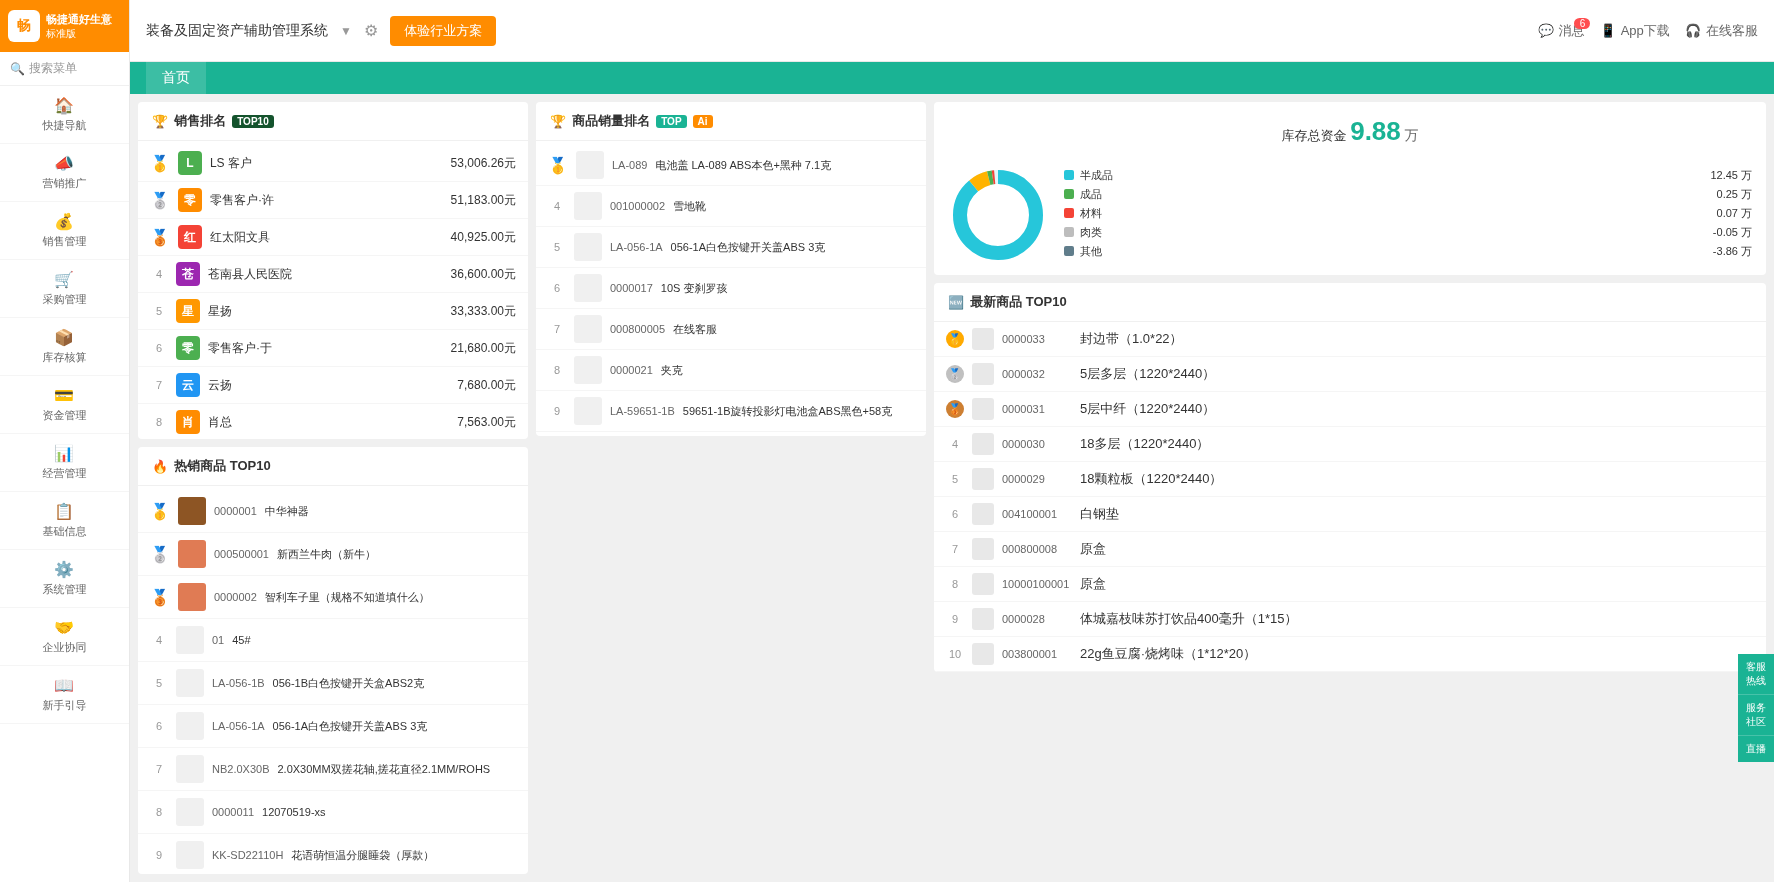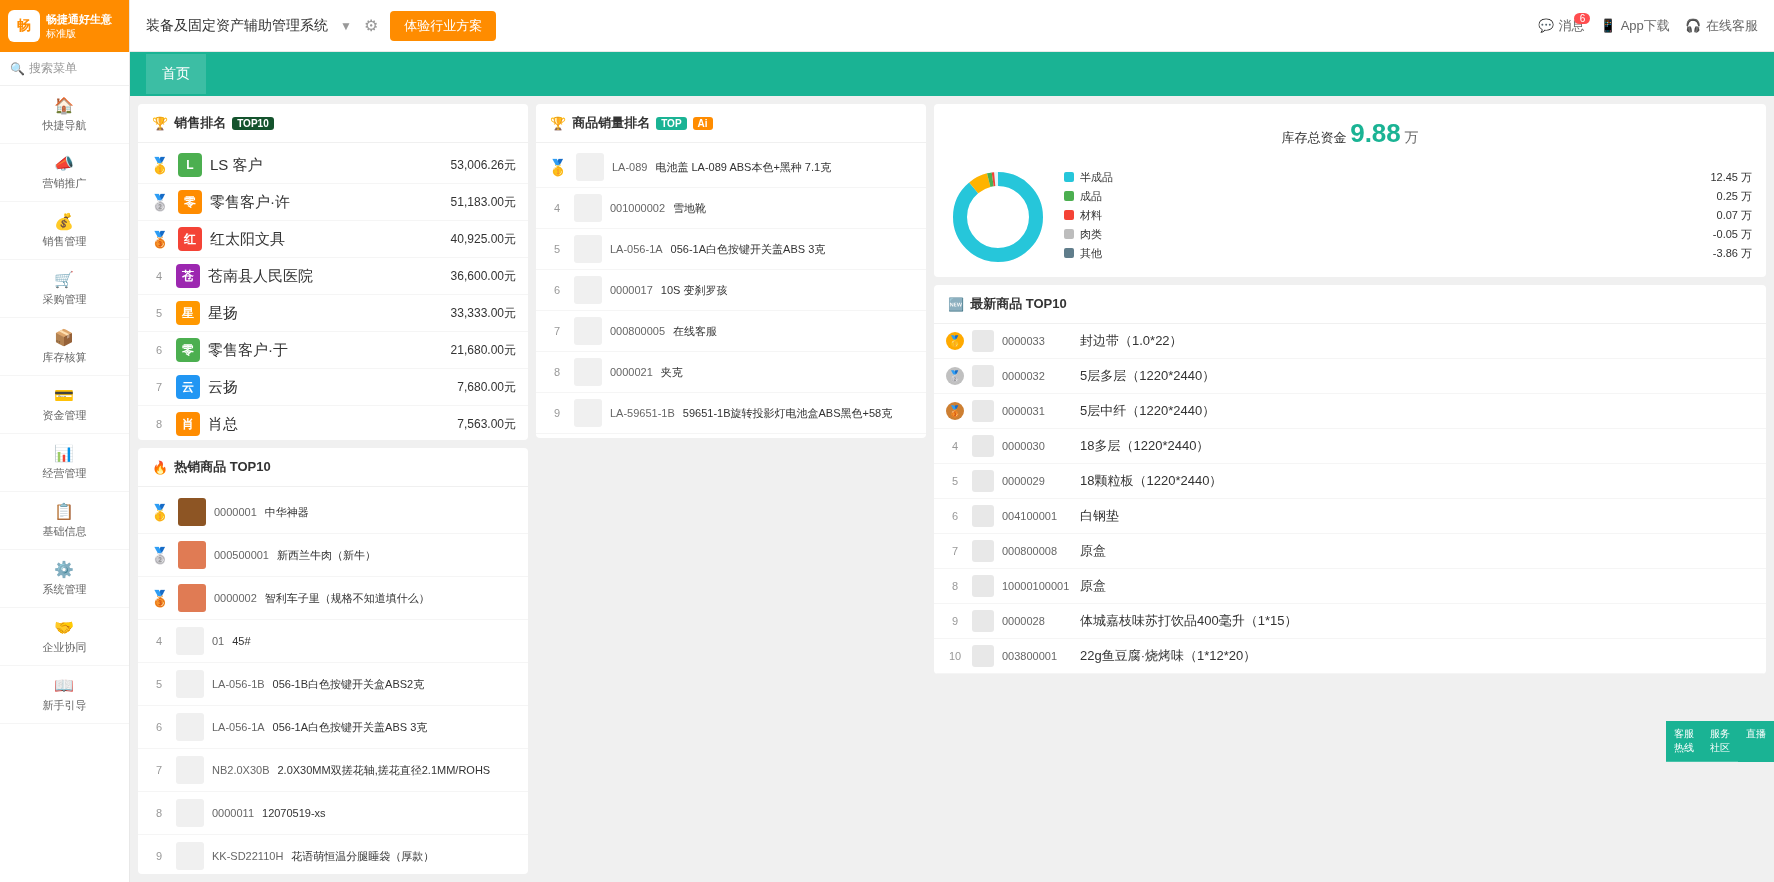--- a/index.html
+++ b/index.html
@@ -67,21 +67,21 @@
     .main-content {
       flex: 1;
       display: flex;
       flex-direction: column;
       overflow: hidden;
     }
 
     
     .topbar {
       background: #fff;
-      height: 52px;
+      height: 62px;
       display: flex;
       align-items: center;
       padding: 0 16px;
       border-bottom: 1px solid #e8e8e8;
       gap: 12px;
       flex-shrink: 0;
     }
     .topbar-title {
       font-size: 14px;
       color: #333;
@@ -121,21 +121,21 @@
       border-radius: 10px;
       font-size: 10px;
       padding: 0 4px;
       min-width: 16px;
       text-align: center;
     }
 
     
     .page-nav {
       background: #1ab394;
-      height: 44px;
+      height: 32px;
       display: flex;
       align-items: center;
       padding: 0 16px;
       flex-shrink: 0;
     }
     .page-nav-item {
       color: #fff;
       font-size: 14px;
       padding: 0 16px;
       height: 40px;
@@ -233,21 +233,21 @@
       height: 24px;
       border-radius: 4px;
       display: flex;
       align-items: center;
       justify-content: center;
       color: #fff;
       font-size: 12px;
       font-weight: bold;
       flex-shrink: 0;
     }
-    .rank-name { flex: 1; color: #333; font-size: 15px; }
+    .rank-name { flex: 1; color: #333; font-size: 12px; }
     .rank-value { color: #333; font-size: 12px; font-weight: 500; }
 
     
     .rank-img {
       width: 28px;
       height: 28px;
       background: #f0f0f0;
       border-radius: 3px;
       display: flex;
       align-items: center;
@@ -353,21 +353,21 @@
     }
     .latest-code { color: #666; font-size: 11px; min-width: 70px; }
     .latest-name { color: #333; font-size: 13px; flex: 1; }
 
     
     .float-btns {
       position: fixed;
       right: 0;
       bottom: 120px;
       display: flex;
-      flex-direction: row;
+      flex-direction: column;
       z-index: 100;
       margin-top: 32px;
     }
     .float-btn {
       background: #1ab394;
       color: #fff;
       width: 36px;
       padding: 6px 4px;
       font-size: 10px;
       text-align: center;

